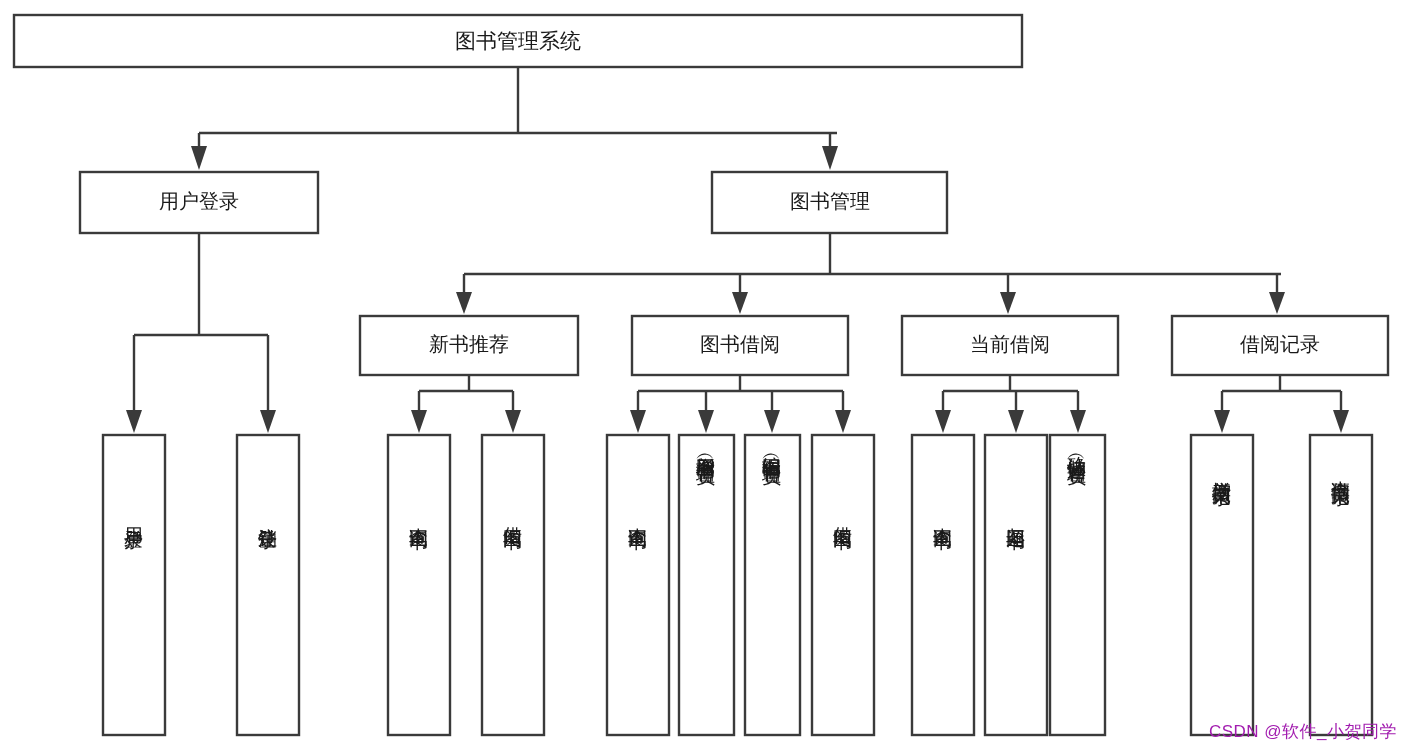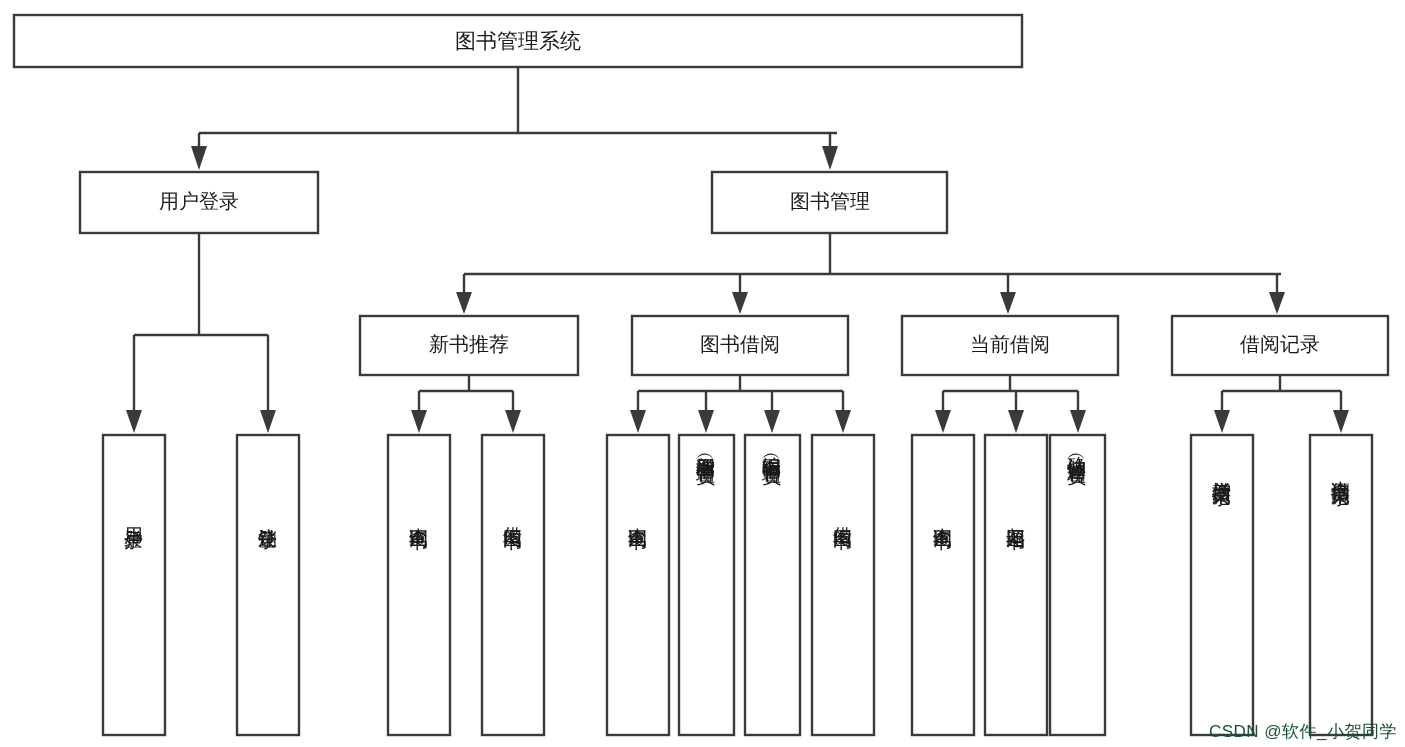--- a/index.html
+++ b/index.html
@@ -59,21 +59,21 @@
     text-anchor: middle;
     writing-mode: vertical-rl;
     letter-spacing: 1.5px;
   }
   .watermark {
     position: absolute;
     right: 8px;
     bottom: 4px;
     font-family: "Liberation Sans", "DejaVu Sans", sans-serif;
     font-size: 17px;
-    color: #14532d;
+    color: #a21caf;
     letter-spacing: 0.5px;
     white-space: nowrap;
     user-select: none;
   }
 </style>
 </head>
 <body>
 
 <div id="diagram-root">
   <svg id="flow" viewBox="0 0 1405 747" xmlns="http://www.w3.org/2000/svg">

